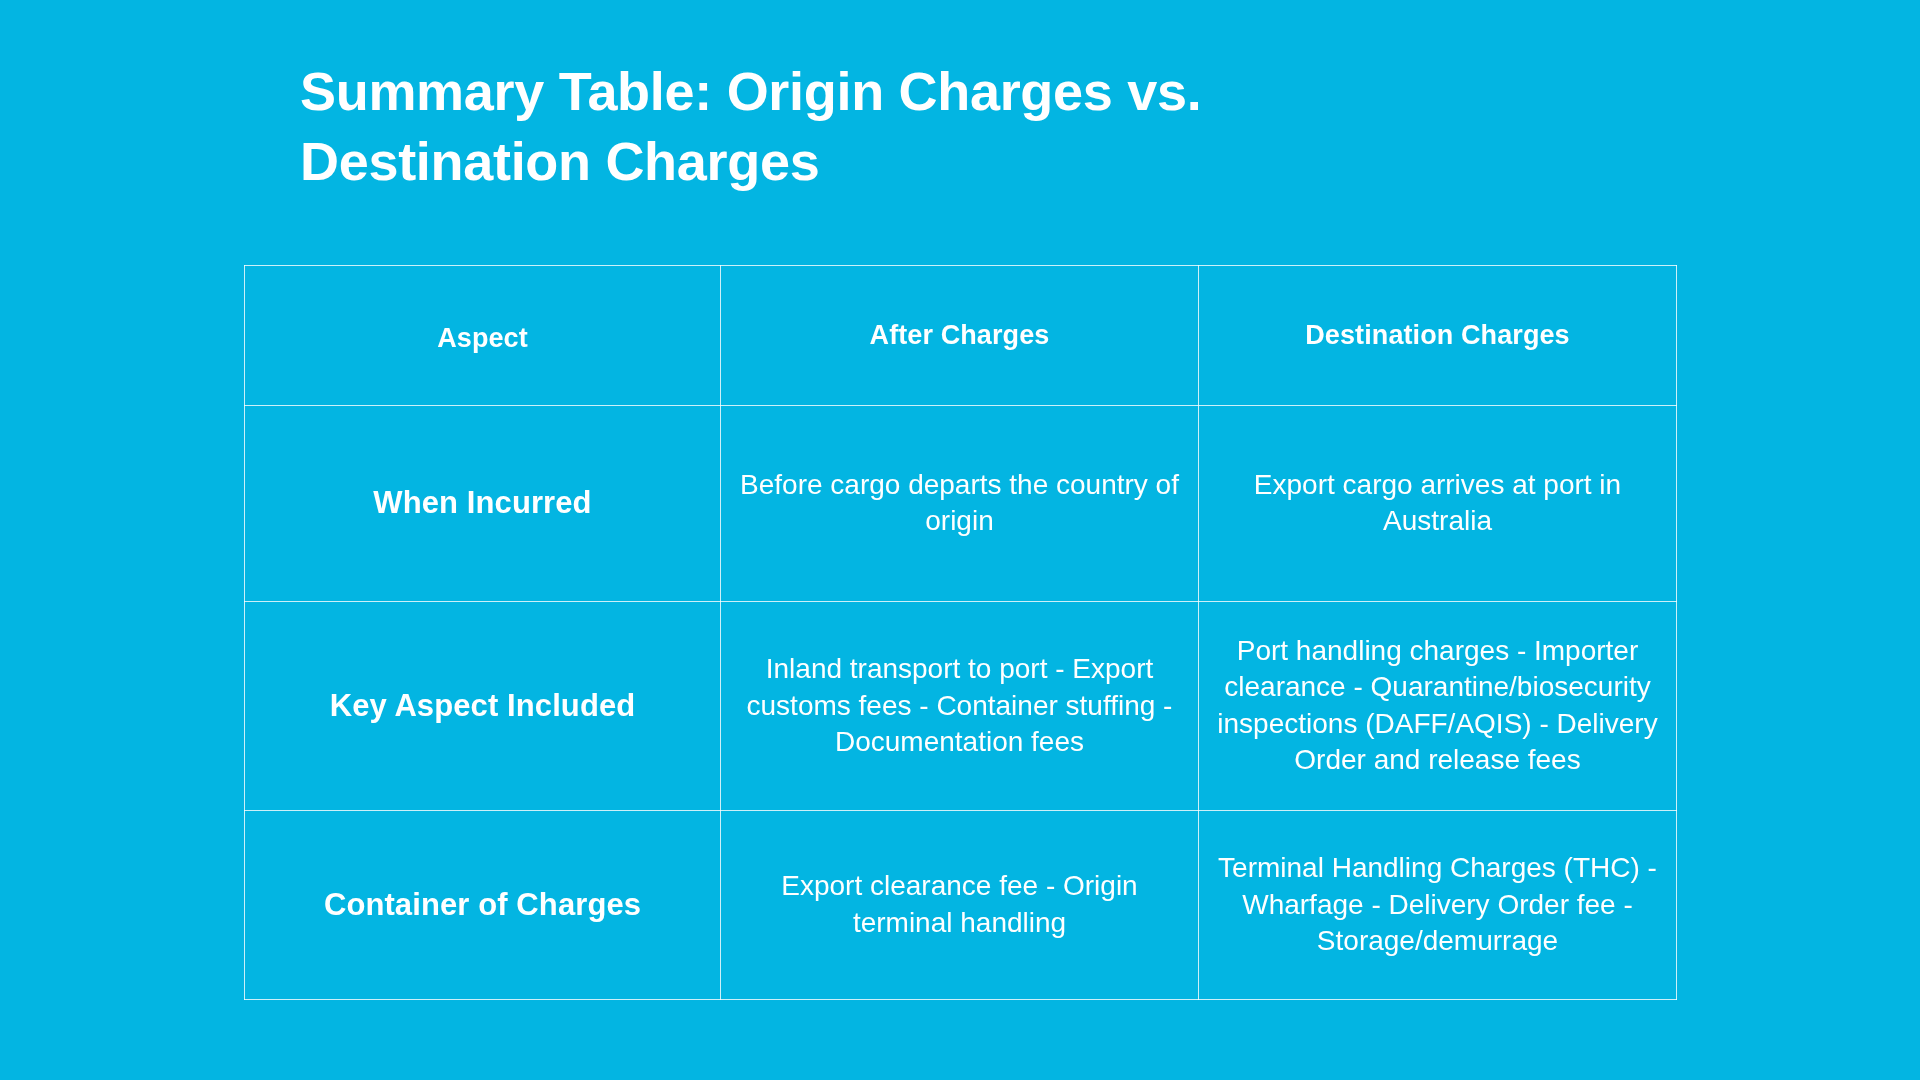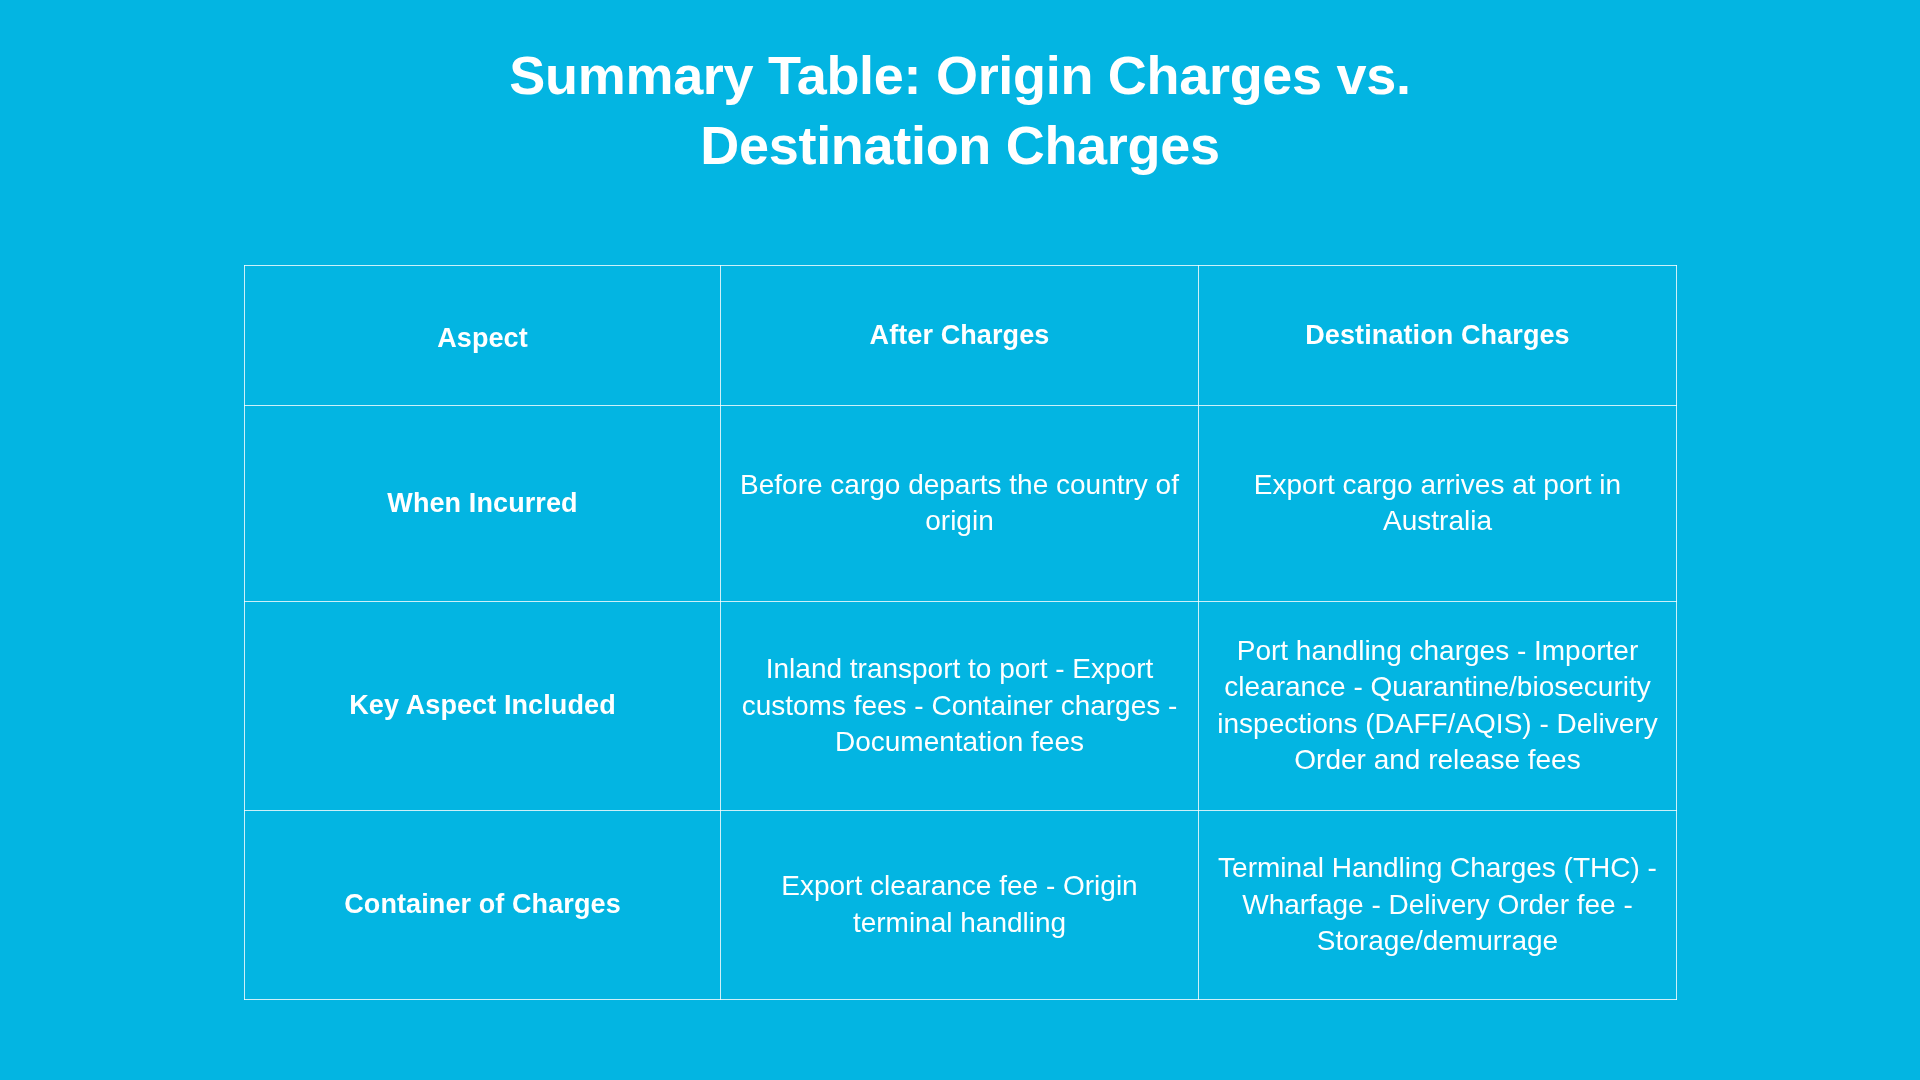--- a/index.html
+++ b/index.html
@@ -21,23 +21,23 @@
     width: 1920px;
     height: 1080px;
     background: #03b5e2;
     box-sizing: border-box;
   }
 
   
   .title-block {
     position: absolute;
     left: 300px;
-    top: 40px;
+    top: 56px;
     width: 1320px;
-    text-align: center;
+    text-align: left;
   }
   .title {
     margin: 0;
     color: #ffffff;
     font-family: "Liberation Sans", sans-serif;
     font-size: 54px;
     font-weight: 700;
     line-height: 1.30;
     letter-spacing: -0.3px;
     white-space: pre-line;
@@ -83,21 +83,21 @@
   }
   th.h-aspect { position: relative; top: 3px; }
 
   
   table.summary tbody td {
     font-size: 28px;
     font-weight: 400;
     line-height: 1.30;
   }
   table.summary tbody td.label {
-    font-size: 27px;
+    font-size: 31px;
     font-weight: 700;
     letter-spacing: 0.1px;
   }
 
   tr.r-when     { height: 150px; }
   tr.r-payer    { height: 140px; }
   tr.r-key      { height: 160px; }
   tr.r-examples { height: 145px; }
 
   
@@ -138,21 +138,21 @@
 
         <tr class="r-when">
           <td class="label">When Incurred</td>
           <td>Before cargo departs the country of origin</td>
           <td>Export cargo arrives at port in Australia</td>
         </tr>
 
 
         <tr class="r-key">
           <td class="label">Key Aspect Included</td>
-          <td>Inland transport to port - Export customs fees - Container charges - Documentation fees</td>
+          <td>Inland transport to port - Export customs fees - Container stuffing - Documentation fees</td>
           <td class="wide-text">Port handling charges - Importer clearance - Quarantine/biosecurity inspections (DAFF/AQIS) - Delivery Order and release fees</td>
         </tr>
 
         <tr class="r-examples">
           <td class="label">Container of Charges</td>
           <td>Export clearance fee - Origin terminal handling</td>
           <td class="wide-text">Terminal Handling Charges (THC) - Wharfage - Delivery Order fee - Storage/demurrage</td>
         </tr>
 
       </tbody>

